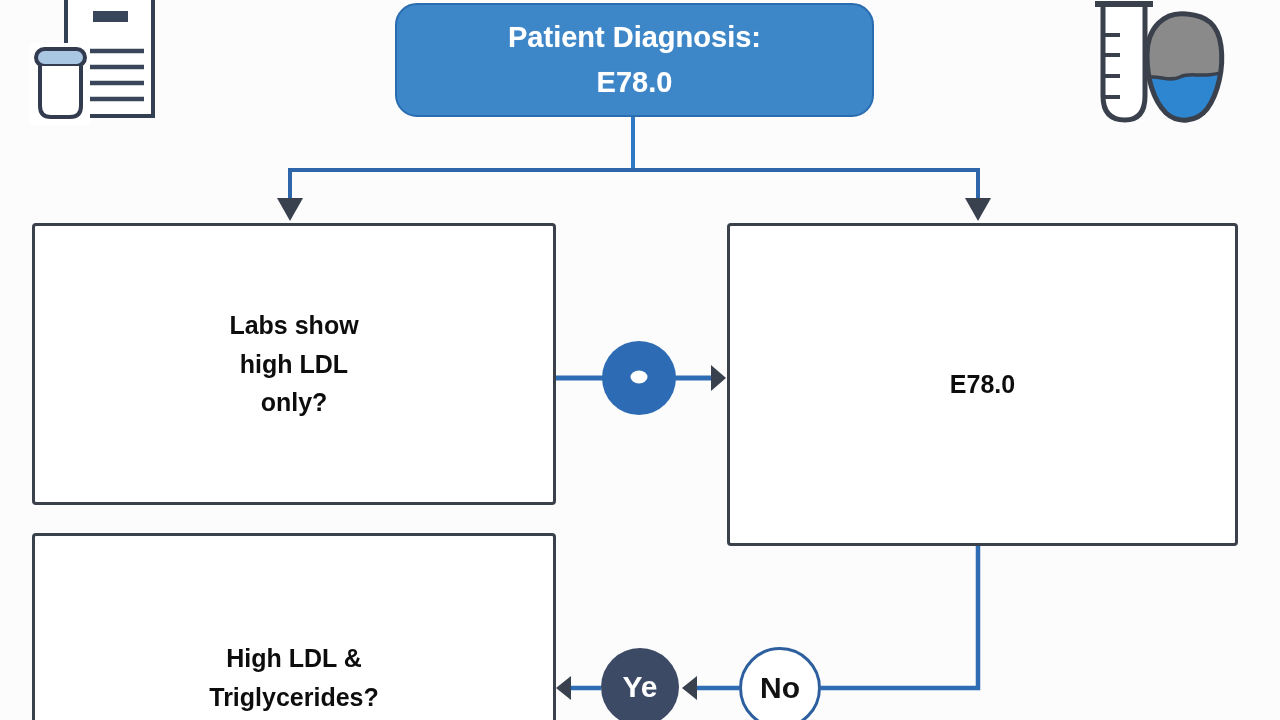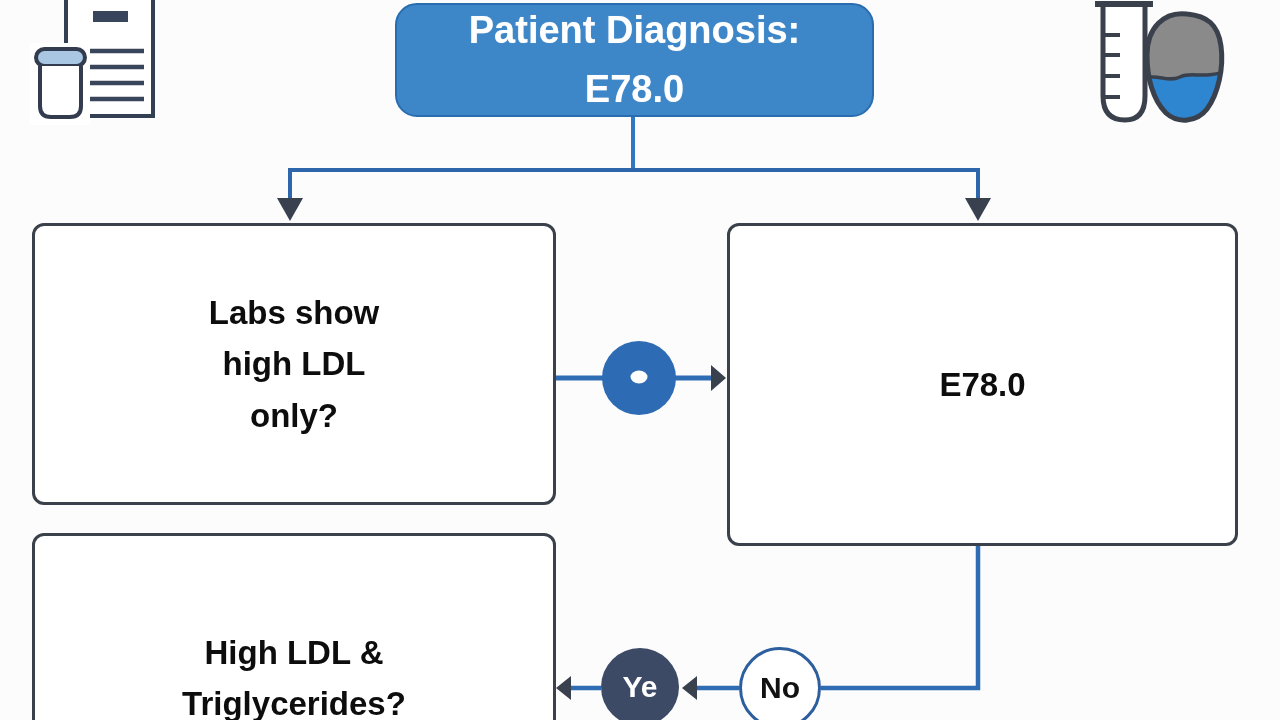--- a/index.html
+++ b/index.html
@@ -19,37 +19,37 @@
   svg.layer {
     position: absolute;
     left: 0;
     top: 0;
   }
   .node {
     position: absolute;
     box-sizing: border-box;
     background: #ffffff;
     border: 3px solid #3a414b;
-    border-radius: 12px;
+    border-radius: 4px;
     display: flex;
     align-items: center;
     justify-content: center;
     text-align: center;
     font-weight: 700;
-    font-size: 33px;
+    font-size: 25px;
     line-height: 1.55;
     color: #0d0d0d;
     white-space: pre-line;
   }
   .node.start {
     background: #3d86c8;
     border: 2px solid #2a6cb0;
     border-radius: 22px;
     color: #ffffff;
-    font-size: 38px;
+    font-size: 29px;
     line-height: 1.55;
     text-shadow: 0 0 1px rgba(255,255,255,0.4);
   }
   #start-node        { left: 395px; top: 3px;   width: 479px; height: 114px; }
   #labs-node         { left: 32px;  top: 223px; width: 524px; height: 282px; }
   #outcome-node      { left: 727px; top: 223px; width: 511px; height: 323px; }
   #trig-node         { left: 32px;  top: 533px; width: 524px; height: 290px; }
   .circle-node {
     position: absolute;
     box-sizing: border-box;

